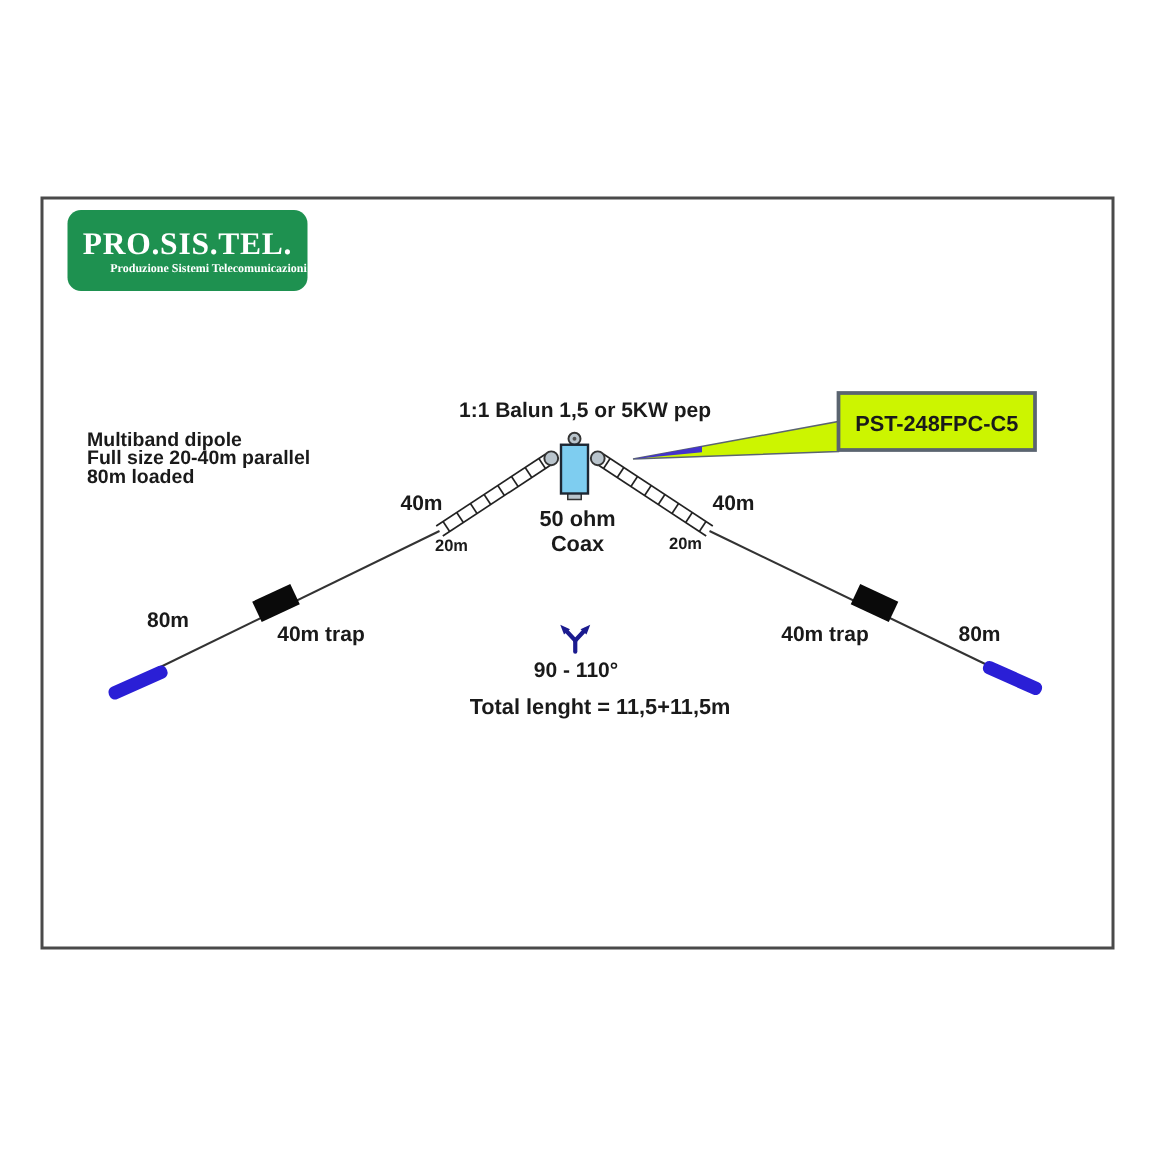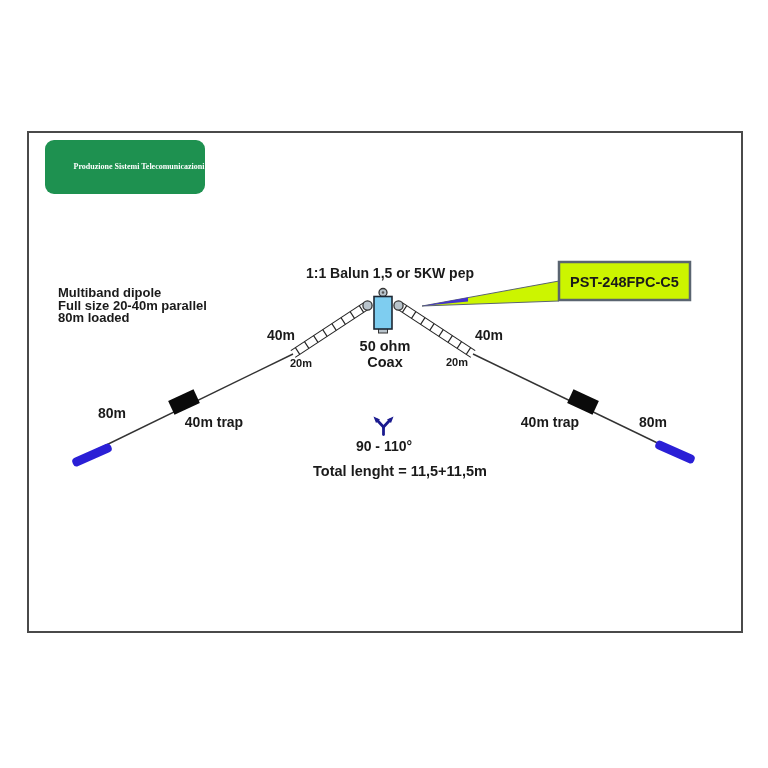--- a/index.html
+++ b/index.html
@@ -29,20 +29,21 @@
   svg text{
     font-family:"Liberation Sans", sans-serif;font-weight:bold;fill:#1a1a1a;
   }
 </style>
 </head>
 <body>
 
 <div class="page-frame"></div>
 
 <div class="logo">
+  <div class="logo-title">PRO.SIS.TEL.</div>
   <div class="logo-subtitle">Produzione Sistemi Telecomunicazioni</div>
 </div>
 
 <svg class="diagram" width="768" height="768" viewBox="0 0 768 768">
 
   <g>
     <text x="58" y="297" font-size="13">Multiband dipole</text>
     <text x="58" y="309.5" font-size="13">Full size 20-40m parallel</text>
     <text x="58" y="322" font-size="13">80m loaded</text>
   </g>

